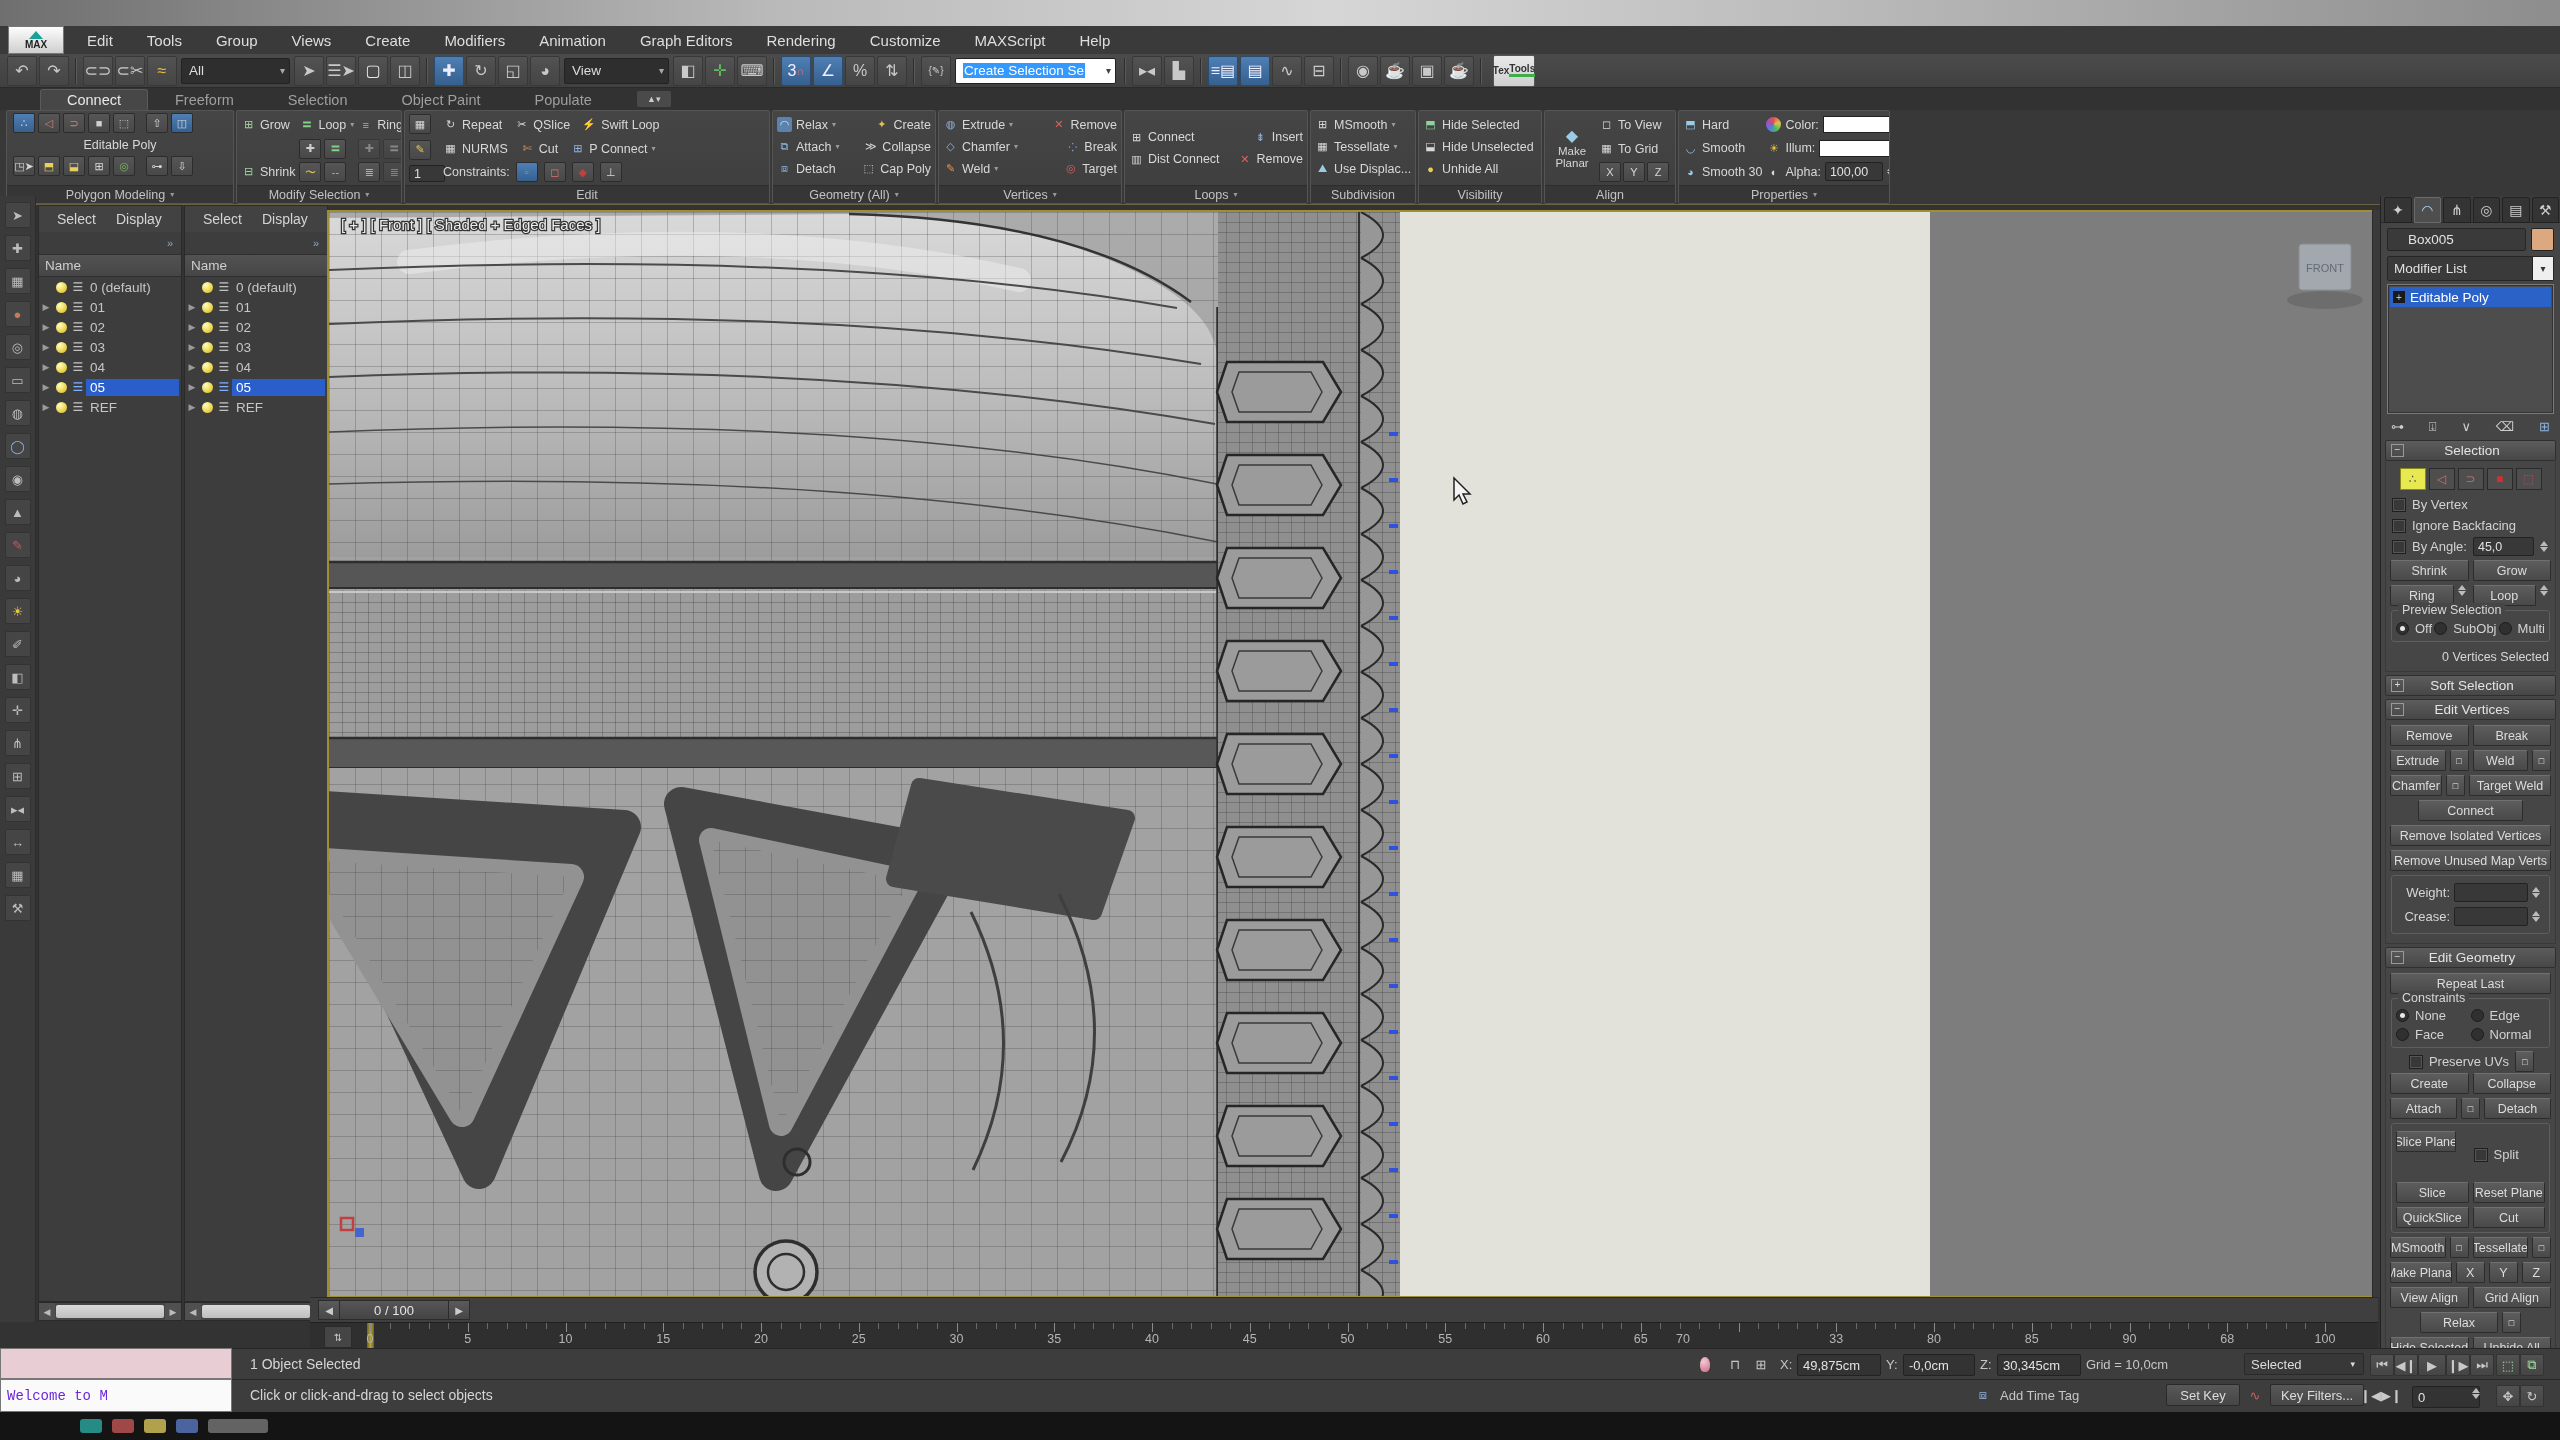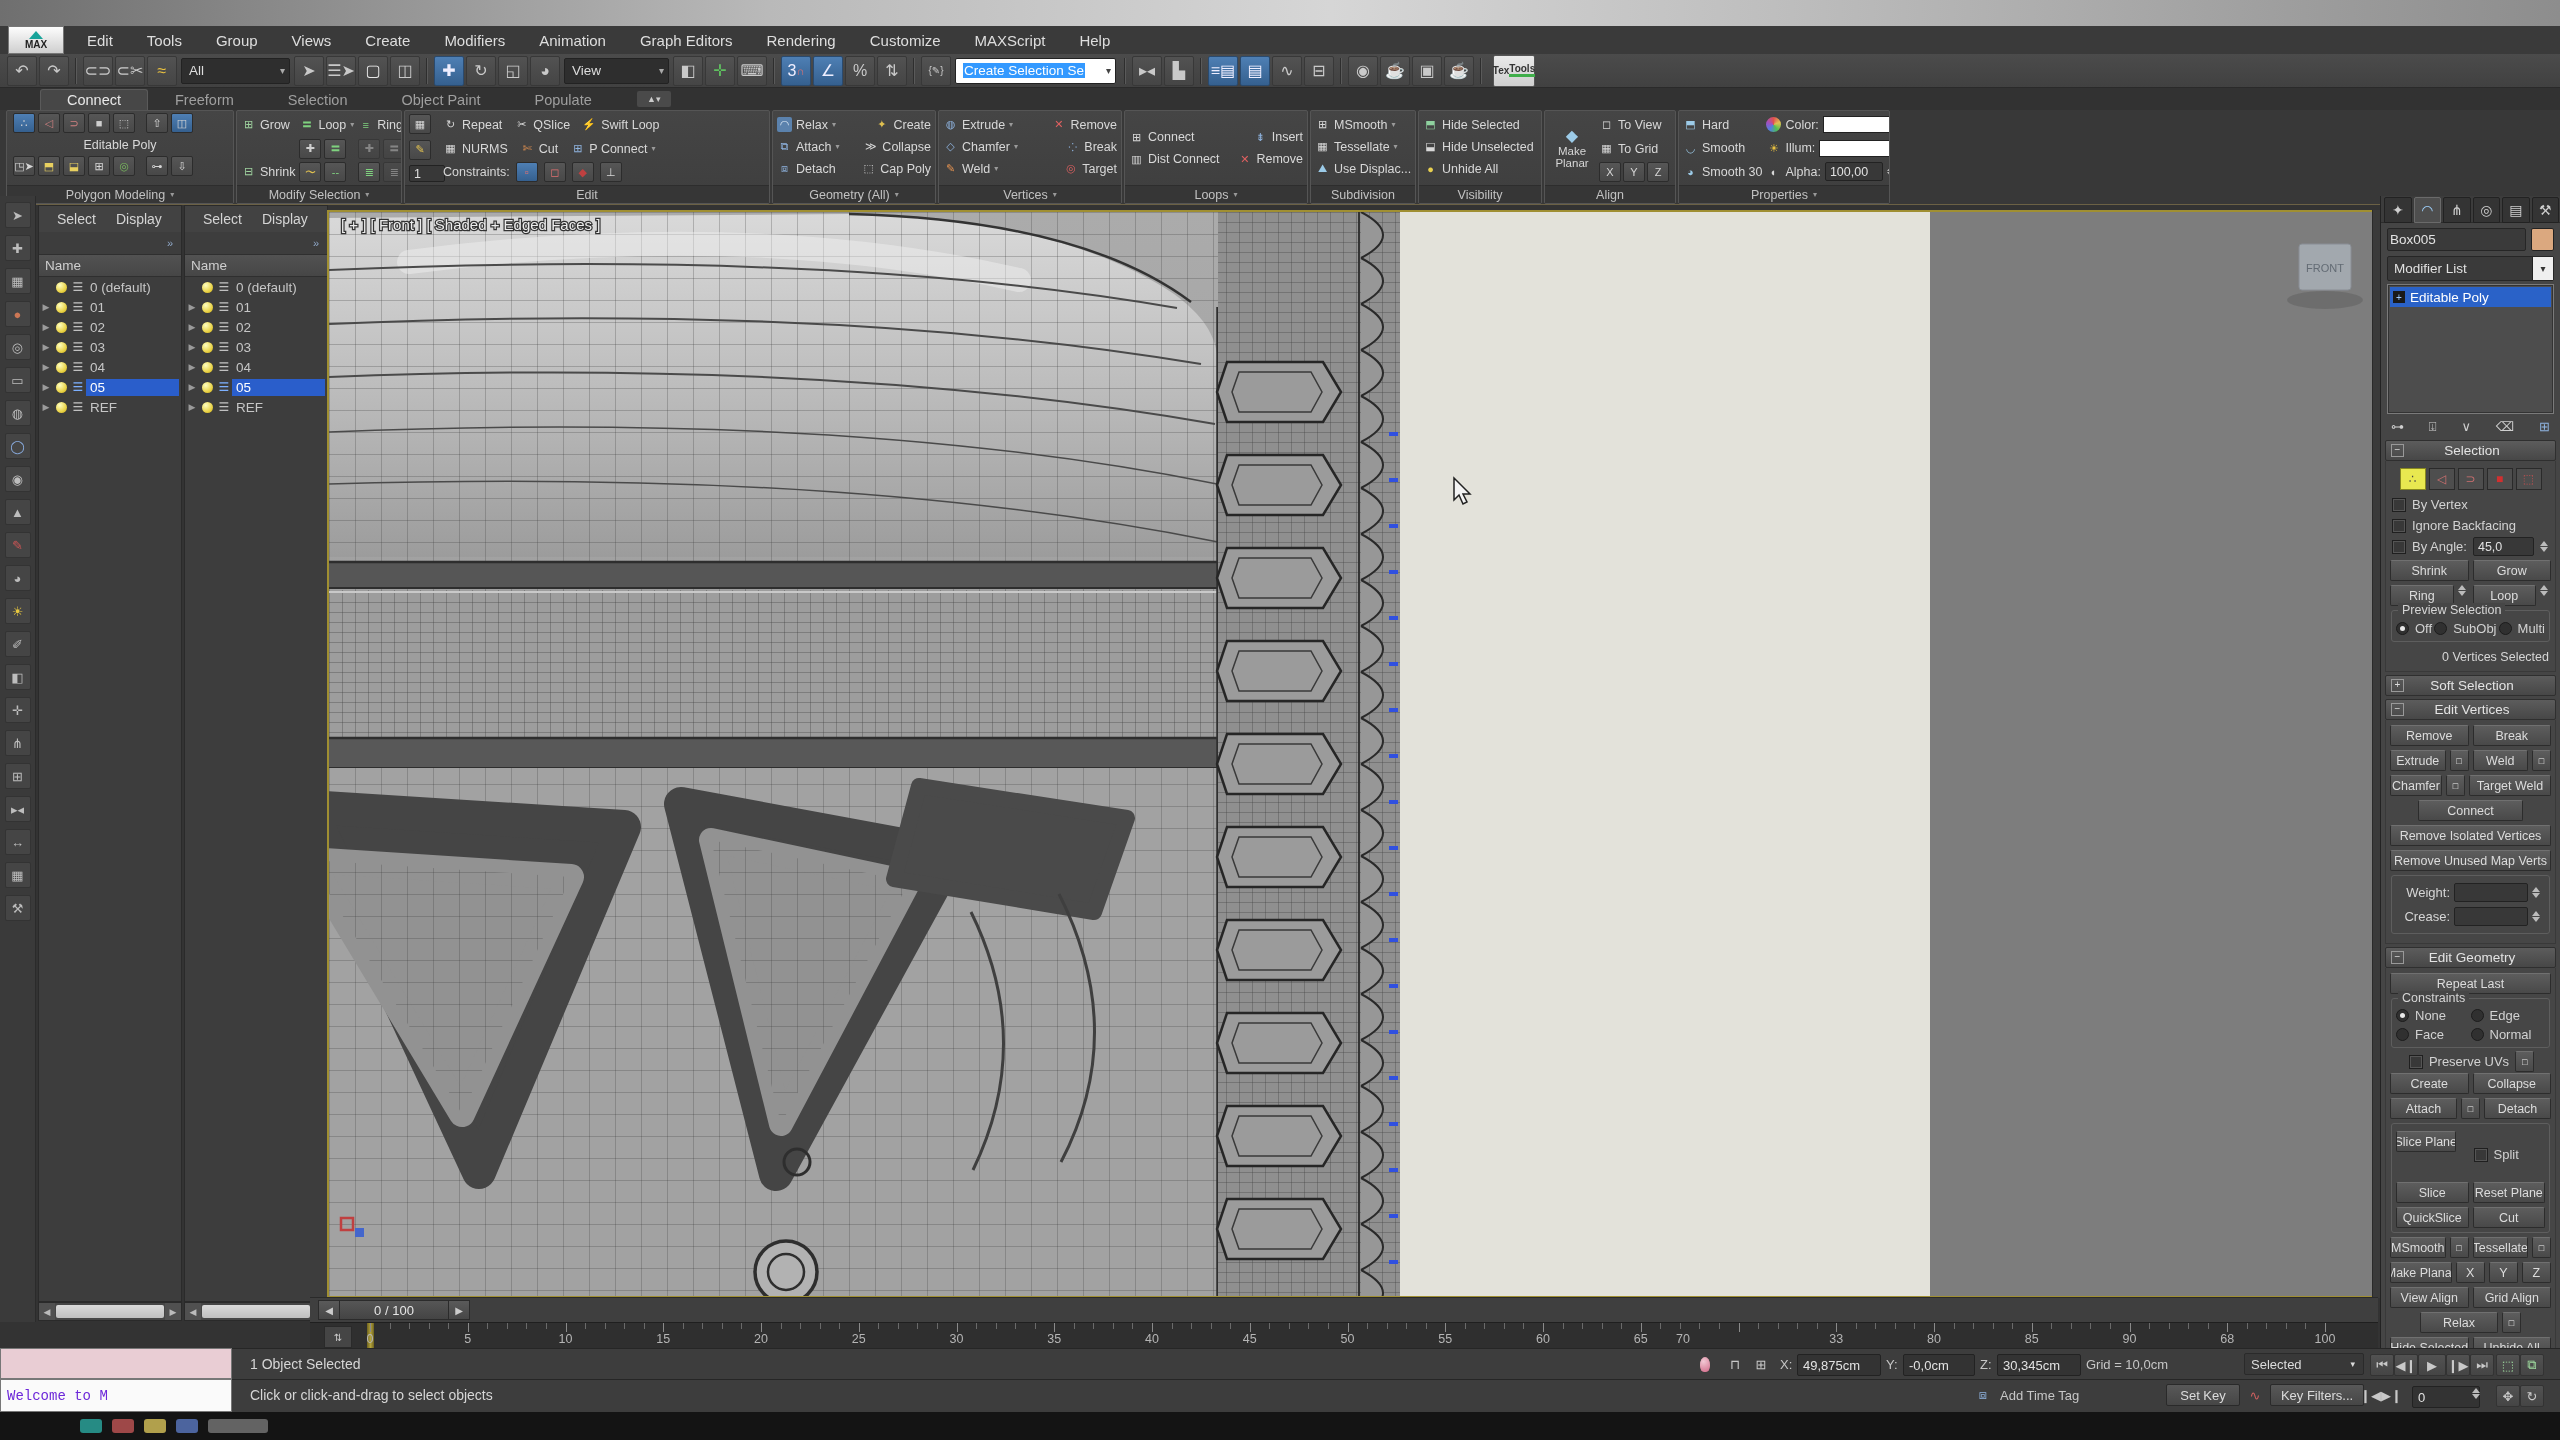--- a/index.html
+++ b/index.html
@@ -78,21 +78,21 @@
   .viewport{left:327px;top:210px;width:2051px;height:1088px;border:2px solid #a08f32;box-sizing:border-box;background:#7d7d7d;}
   
   .cmdpanel{left:2380px;top:196px;width:180px;height:1152px;background:#454545;border-left:1px solid #222;
     box-sizing:border-box;font-size:13px;overflow:hidden;}
   .cp-tabs{display:flex;height:26px;background:#3c3c3c;border-bottom:1px solid #2c2c2c;padding-left:2px;}
   .cp-tab{width:27px;height:24px;margin:1px;background:#343434;border:1px solid #222;border-radius:2px 2px 0 0;
     display:flex;align-items:center;justify-content:center;font-size:14px;color:#cfcfcf;}
   .cp-tab.active{background:#4e4e4e;border-color:#6a6a6a;color:#9fd2ff;}
   .nmrow{display:flex;align-items:center;gap:5px;padding:5px 6px 3px 6px;}
   .nmfield{flex:1;height:21px;background:#3a3a3a;border:1px solid #262626;border-radius:2px;color:#e2e2e2;
-    display:flex;align-items:center;padding-left:2px;font-size:13.5px;}
+    display:flex;align-items:center;padding-left:20px;font-size:13.5px;}
   .swatch{width:21px;height:21px;background:#dba87f;border:1px solid #222;border-radius:2px;}
   .modlist{margin:2px 6px;height:23px;background:#3a3a3a;border:1px solid #262626;border-radius:2px;
     display:flex;align-items:center;padding-left:6px;color:#e0e0e0;font-size:13.5px;}
   .modlist .car{margin-left:auto;width:20px;height:100%;background:#efefef;color:#333;display:flex;align-items:center;justify-content:center;font-size:10px;border-left:1px solid #222;}
   .stack{margin:3px 6px;height:128px;background:#4d4d4d;border:1px solid #7a7a7a;box-shadow:inset 0 0 0 1px #333;}
   .stackitem{margin:2px;height:20px;background:#2a62c8;color:#fff;display:flex;align-items:center;gap:5px;padding-left:3px;font-size:13.5px;}
   .stackitem .pm{width:12px;height:12px;background:#1a1a1a;color:#9ecbff;font-size:10px;display:flex;align-items:center;justify-content:center;}
   .stacktb{display:flex;justify-content:space-between;padding:2px 10px;color:#cfcfcf;font-size:13px;}
   .rollhead{margin:3px 4px 0 4px;height:19px;background:linear-gradient(#5c5c5c,#474747);border:1px solid #2f2f2f;border-radius:2px;
     display:flex;align-items:center;font-size:13.5px;color:#e3e3e3;}

